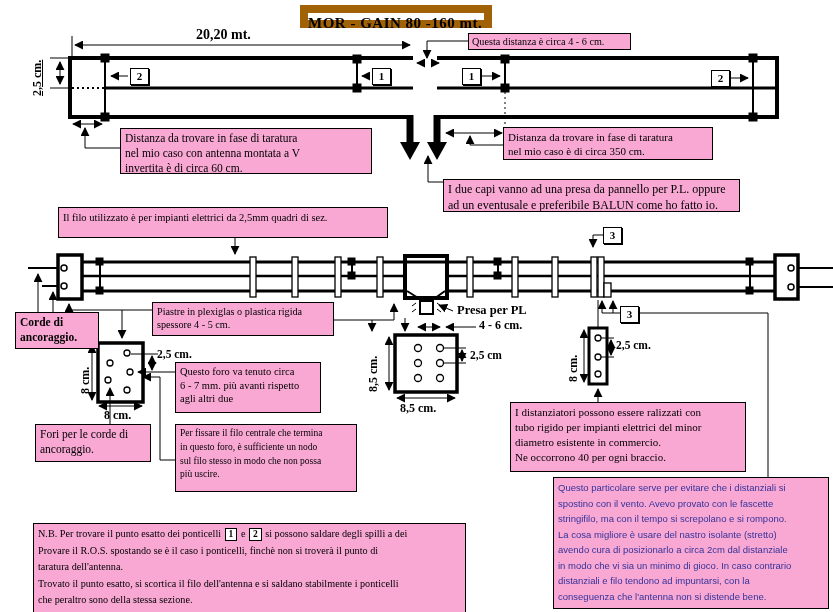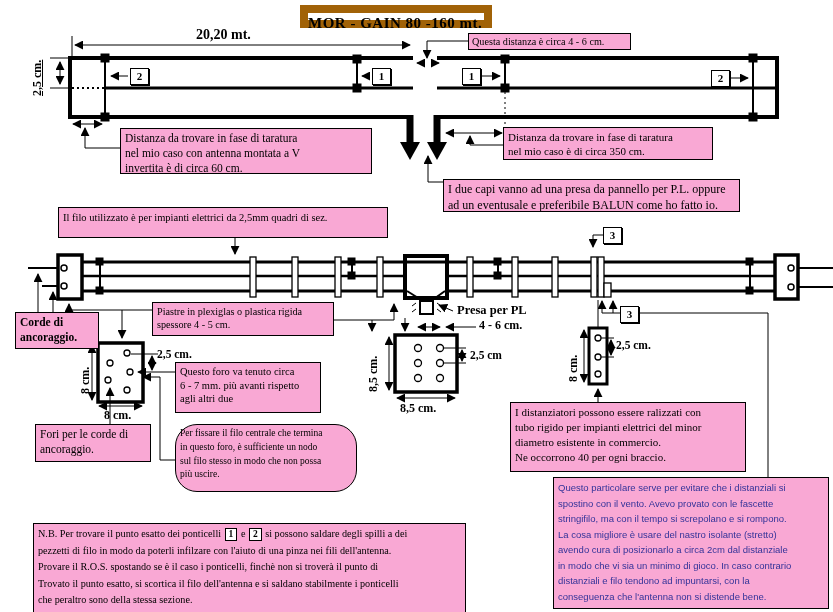--- a/index.html
+++ b/index.html
@@ -259,21 +259,21 @@
 <div class="box" style="left:58px;top:207px;width:330px;height:31px;font-size:10.5px;padding:3px 4px;">Il filo utilizzato è per impianti elettrici da 2,5mm quadri di sez.</div>
 <div class="box" style="left:15px;top:312px;width:84px;height:37px;font-size:11.5px;font-weight:bold;">Corde di
 ancoraggio.</div>
 <div class="box" style="left:152px;top:302px;width:182px;height:34px;font-size:10.2px;">Piastre in plexiglas o plastica rigida
 spessore 4 - 5 cm.</div>
 <div class="box" style="left:175px;top:362px;width:146px;height:51px;font-size:10.5px;">Questo foro va tenuto circa
 6 - 7 mm. più avanti rispetto
 agli altri due</div>
 <div class="box" style="left:35px;top:424px;width:116px;height:38px;font-size:11.5px;">Fori per le corde di
 ancoraggio.</div>
-<div class="box" style="left:175px;top:424px;width:182px;height:68px;font-size:9.5px;line-height:1.45;border-radius:22px;">Per fissare il filo centrale che termina
+<div class="box" style="left:175px;top:424px;width:182px;height:68px;font-size:9.5px;line-height:1.45;">Per fissare il filo centrale che termina
 in questo foro, è sufficiente un nodo
 sul filo stesso in modo che non possa
 più uscire.</div>
 <div class="box" style="left:510px;top:402px;width:236px;height:70px;font-size:11px;line-height:1.35;">I distanziatori possono essere ralizzati con
 tubo rigido per impianti elettrici del minor
 diametro esistente in commercio.
 Ne occorrono 40 per ogni braccio.</div>
 <div class="box" style="left:553px;top:477px;width:276px;height:132px;font-family:'Liberation Sans',sans-serif;font-size:9.5px;line-height:15.5px;color:#333399;border-width:1px;">Questo particolare serve per evitare che i distanziali si
 spostino con il vento. Avevo provato con le fascette
 stringifilo, ma con il tempo si screpolano e si rompono.
@@ -292,19 +292,19 @@
 
 <div class="blab rot" style="left:366px;top:392px;font-size:12px;">8,5 cm.</div>
 <div class="blab" style="left:400px;top:401px;font-size:12px;">8,5 cm.</div>
 <div class="blab" style="left:470px;top:349px;font-size:11.5px;">2,5 cm</div>
 
 <div class="blab rot" style="left:566px;top:382px;font-size:12px;">8 cm.</div>
 <div class="blab" style="left:616px;top:339px;font-size:11.5px;">2,5 cm.</div>
 
 <div class="box" style="left:33px;top:497px;width:433px;height:107px;font-size:10.2px;line-height:16.5px;white-space:normal;margin-top:26px;">
   <div class="nbline"><span>N.B. Per trovare il punto esatto dei ponticelli</span> <span class="numbox">1</span> <span>e</span> <span class="numbox">2</span> <span>si possono saldare degli spilli a dei</span></div>
-  <div class="nbline">pezzetti di filo in modo da poterli infilzare con l'aiuto di una pinza nei fili dell'antenna.</div>
   <div class="nbline">Provare il R.O.S. spostando se è il caso i ponticelli, finchè non si troverà il punto di</div>
+  <div class="nbline">taratura dell'antenna.</div>
   <div class="nbline">Trovato il punto esatto, si scortica il filo dell'antenna e si saldano stabilmente i ponticelli</div>
   <div class="nbline">che peraltro sono della stessa sezione.</div>
 </div>
 
 </div>
 
 </body></html>

